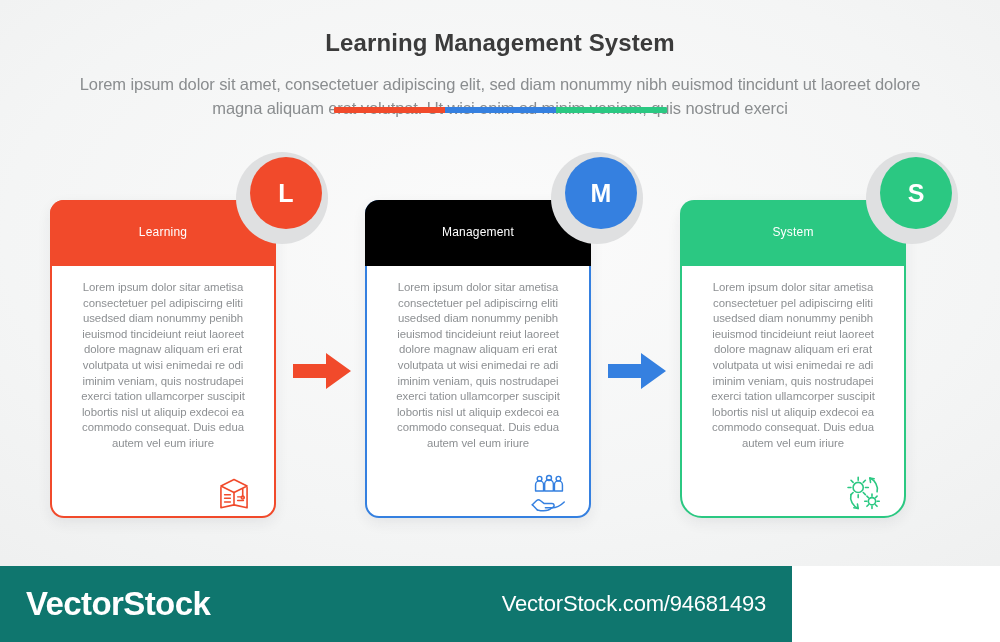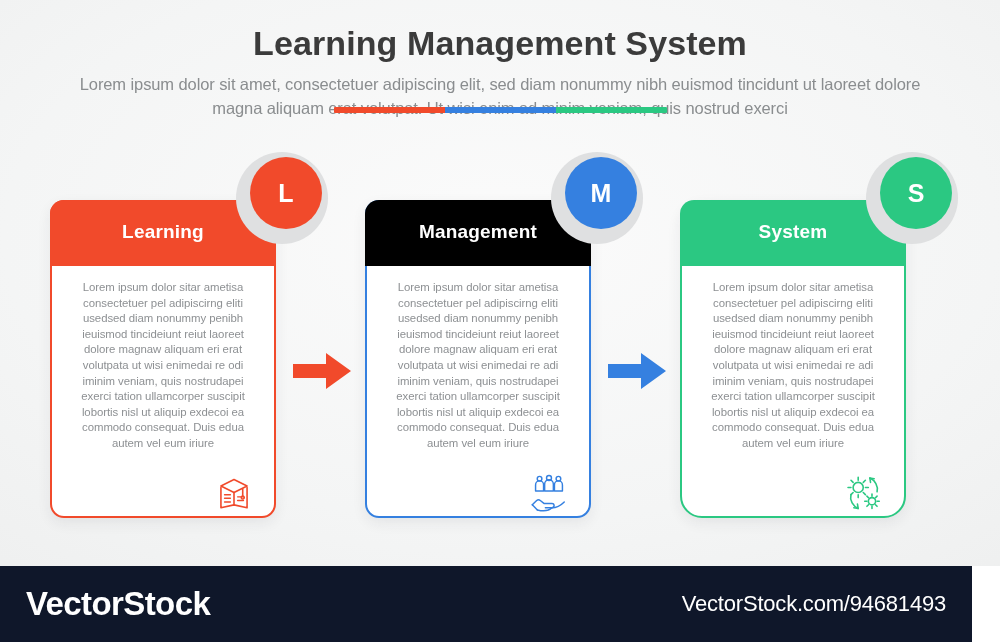--- a/index.html
+++ b/index.html
@@ -29,21 +29,21 @@
 
   
   #header {
     position: absolute;
     left: 0;
     top: 24px;
     width: 1000px;
     text-align: center;
   }
   #title {
-    font-size: 34px;
+    font-size: 24px;
     font-weight: bold;
     color: #3b3b3b;
     letter-spacing: 0.1px;
     line-height: 38px;
     margin: 0;
   }
   #subtitle {
     margin: 10px auto 0 auto;
     width: 868px;
     font-size: 16.5px;
@@ -93,22 +93,22 @@
     width: calc(100% + 4px);
     height: 66px;
     border-radius: 14px 14px 0 0;
     box-sizing: border-box;
     display: flex;
     align-items: center;
     justify-content: center;
   }
   .card-head-label {
     color: #ffffff;
-    font-size: 19px;
-    font-weight: bold;
+    font-size: 12px;
+    font-weight: normal;
     letter-spacing: 0.2px;
     padding-bottom: 2px;
   }
   .card-body {
     position: absolute;
     left: 0;
     top: 66px;
     width: 100%;
     height: calc(100% - 66px);
     box-sizing: border-box;
@@ -174,23 +174,23 @@
     height: 36px;
   }
   .arrow-1 { left: 293px; }
   .arrow-2 { left: 608px; }
 
   
   #footer {
     position: absolute;
     left: 0;
     top: 566px;
-    width: 972px;
+    width: 792px;
     height: 76px;
-    background: #0f172a;
+    background: #0f766e;
     display: flex;
     align-items: center;
     justify-content: space-between;
     padding: 0 26px;
     box-sizing: border-box;
   }
   #brand {
     color: #ffffff;
     font-size: 33px;
     font-weight: bold;

